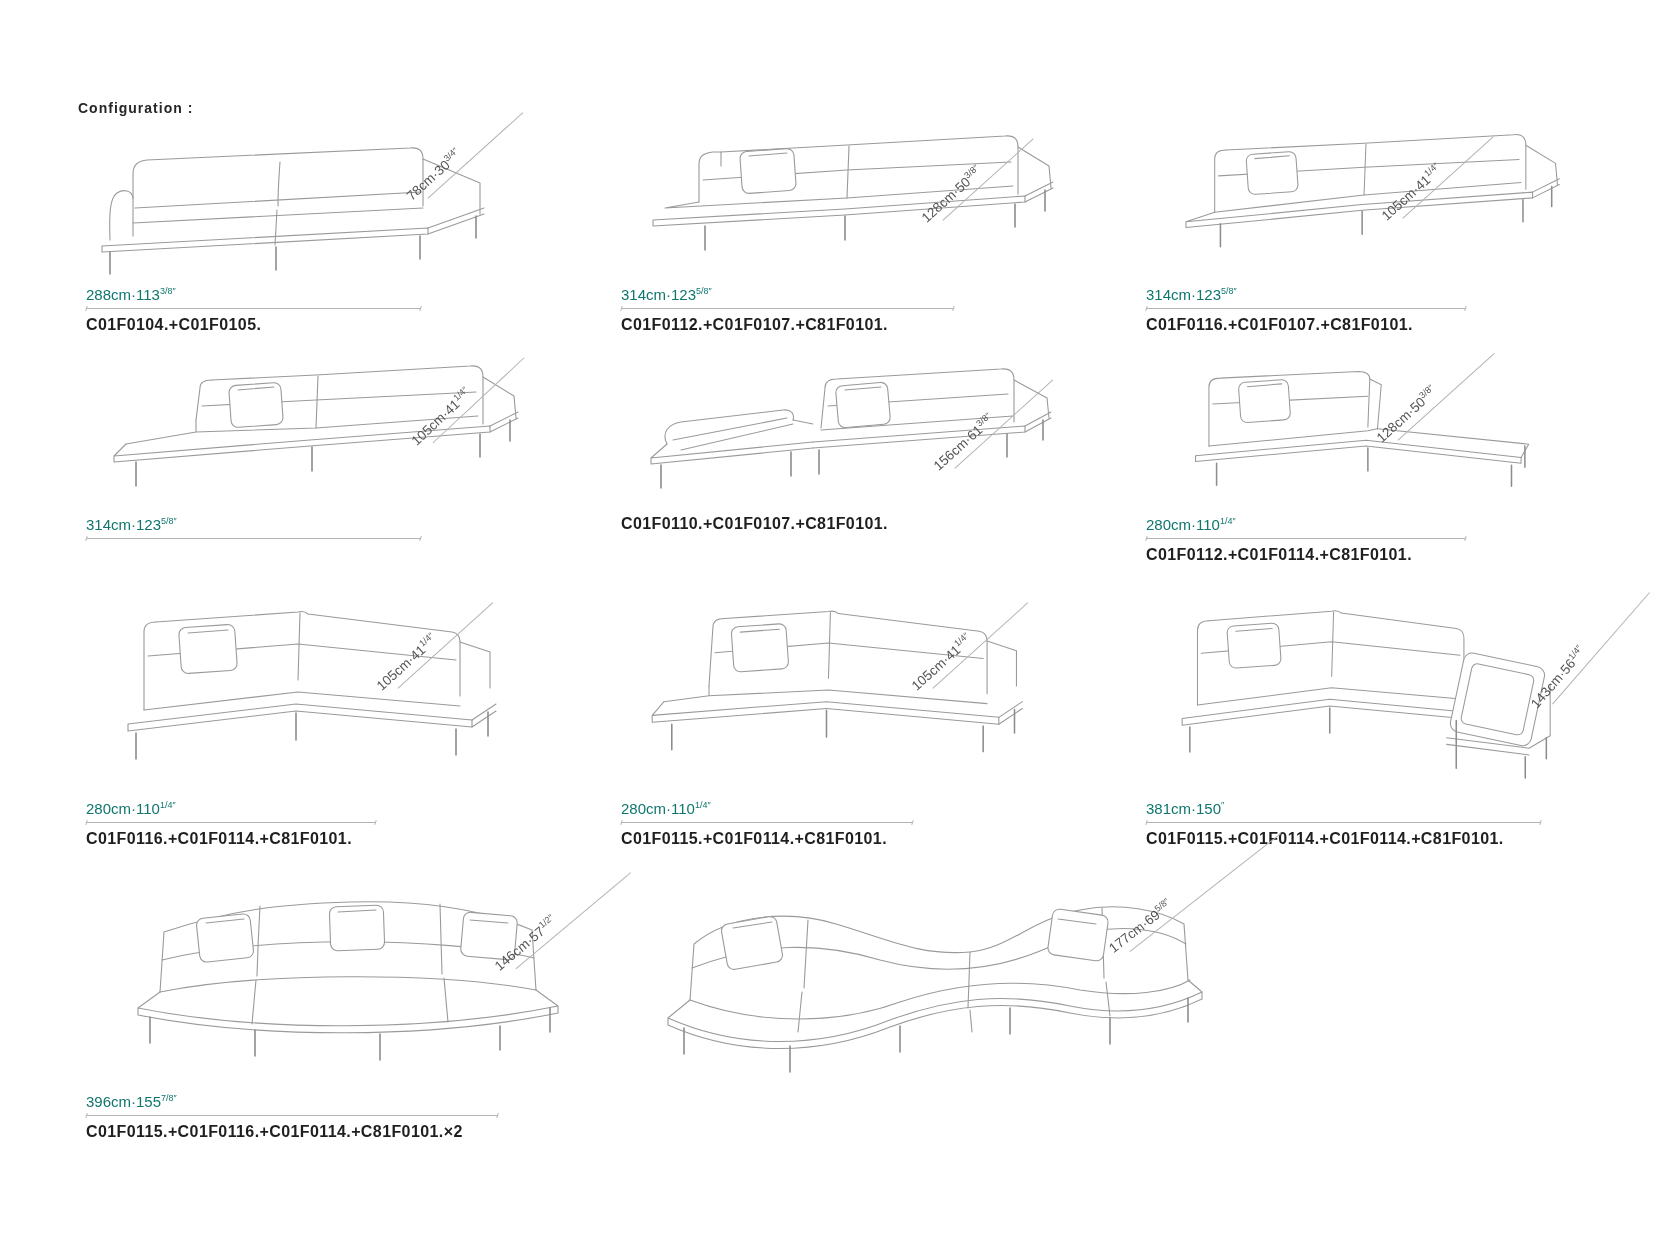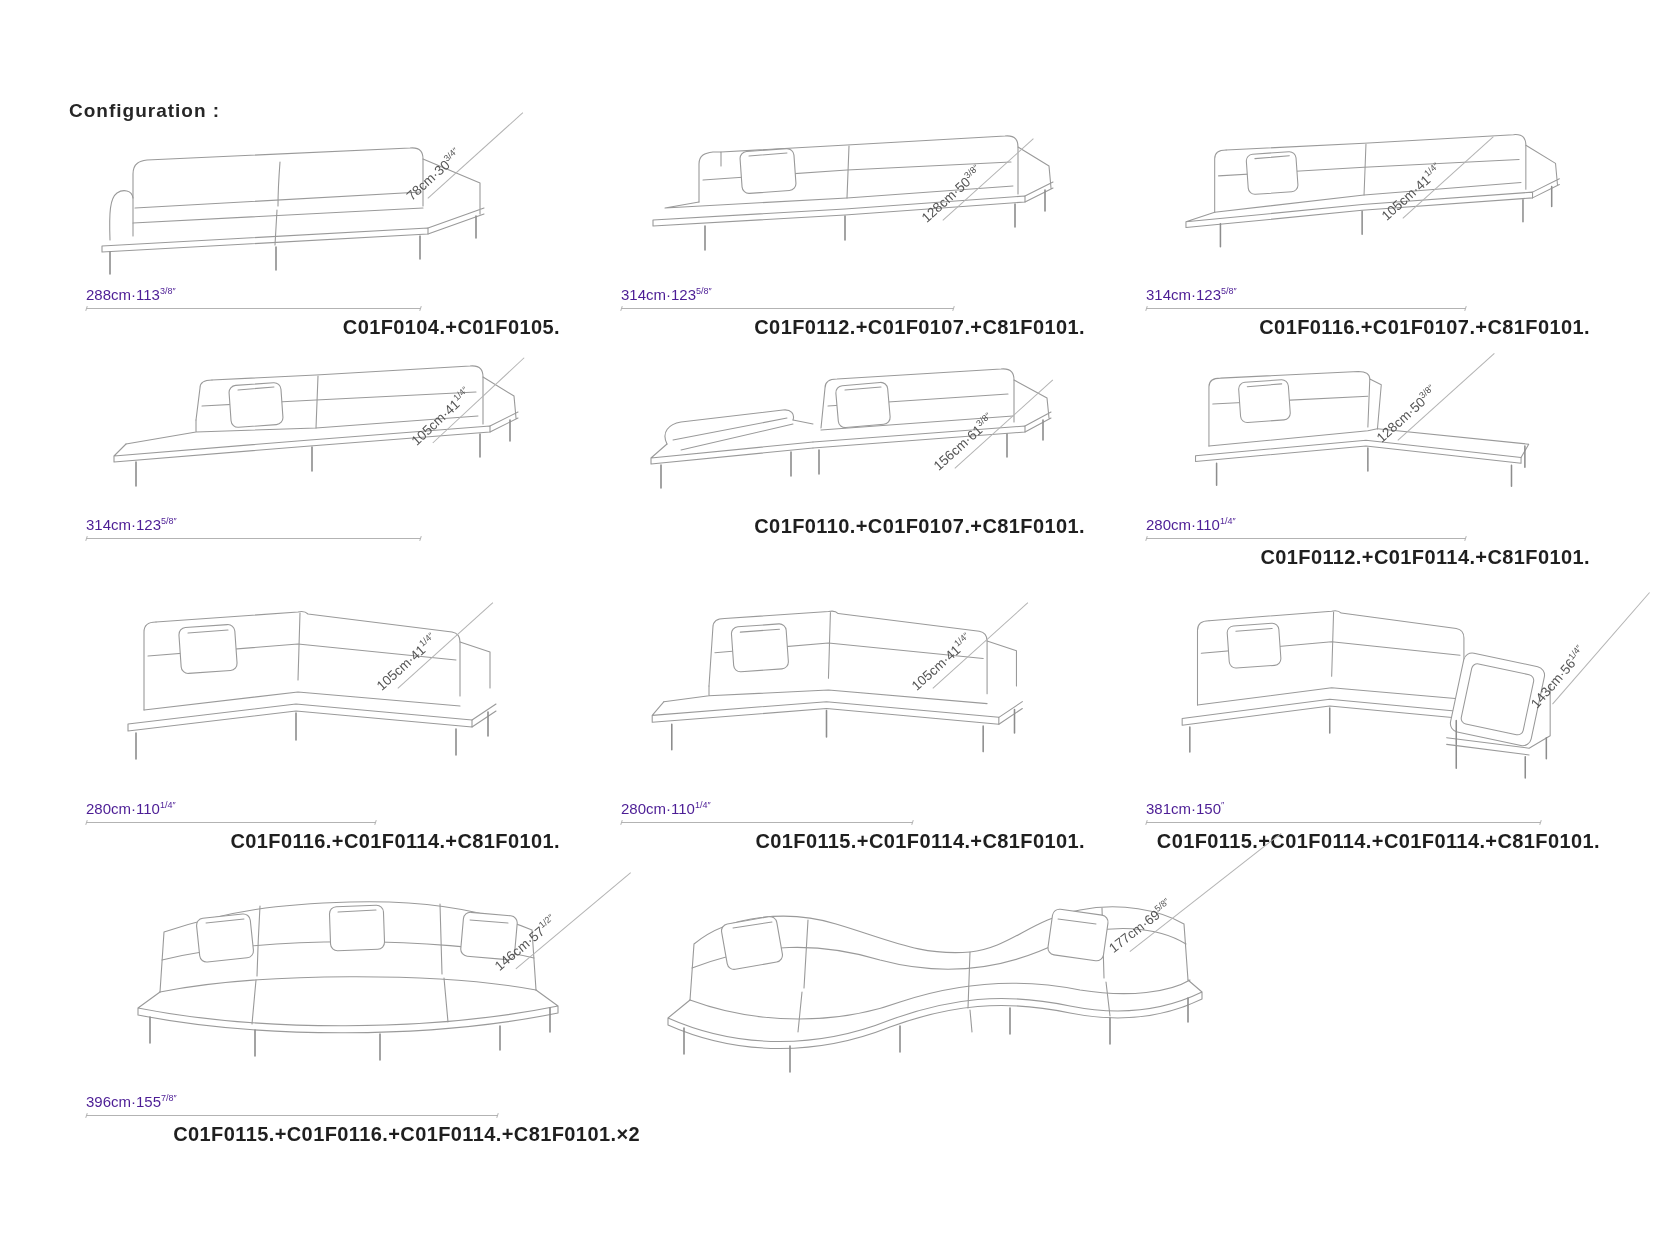--- a/index.html
+++ b/index.html
@@ -1,38 +1,38 @@
 <!DOCTYPE html>
 <html><head>
 <meta charset="utf-8">
 <style>
   html,body{margin:0;padding:0;}
   body{
     width:1680px;height:1260px;position:relative;background:#ffffff;
     font-family:"Liberation Sans", sans-serif;color:#333;overflow:hidden;
   }
   .page-title{
-    position:absolute;left:69px;top:100px;font-size:19px;font-weight:bold;
+    position:absolute;left:78px;top:100px;font-size:14px;font-weight:bold;
     color:#262626;letter-spacing:1px;
   }
   .cell{position:absolute;}
   .sofa{display:block;width:100%;}
   .sofa path{fill:none;stroke:#9a9a9a;stroke-width:1.1;stroke-linejoin:round;stroke-linecap:round;}
   .sofa rect{fill:#ffffff;stroke:#9a9a9a;stroke-width:1.1;}
   .sofa .leg{stroke:#8d8d8d;stroke-width:1.6;}
   .dim{margin:8px 0 0 6px;}
-  .dtext{font-size:15px;color:#4c1d95;white-space:nowrap;}
+  .dtext{font-size:15px;color:#0f766e;white-space:nowrap;}
   .dtext sup{font-size:9px;letter-spacing:0;}
   .wline{display:block;height:1px;background:#b3b3b3;margin-top:4px;position:relative;}
   .wline::before,.wline::after{content:"";position:absolute;top:-2px;width:1px;height:5px;background:#b3b3b3;}
   .wline::before{left:0;transform:rotate(18deg);}
   .wline::after{right:0;transform:rotate(18deg);}
   .codes{
-    margin:7px 0 0 6px;font-size:20px;font-weight:bold;color:#1f1f1f;
-    letter-spacing:0.4px;white-space:nowrap;text-align:right;
+    margin:7px 0 0 6px;font-size:16px;font-weight:bold;color:#1f1f1f;
+    letter-spacing:0.4px;white-space:nowrap;
   }
   .diag{position:absolute;transform-origin:left center;white-space:nowrap;}
   .diag .dtext{font-size:13.5px;color:#555;}
   .dline{display:block;height:1px;background:#b3b3b3;margin:4px 0 0 14px;}
 </style>
 </head>
 <body>
 
 <div class="page-title">Configuration :</div>
 

